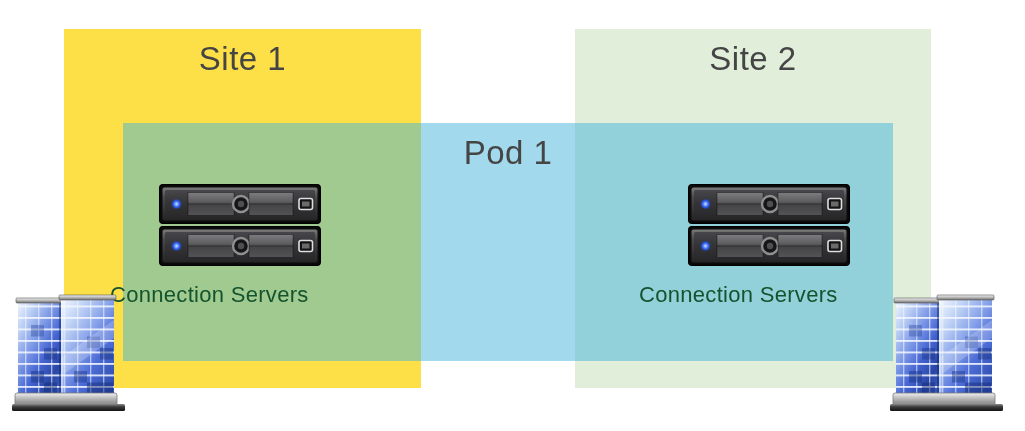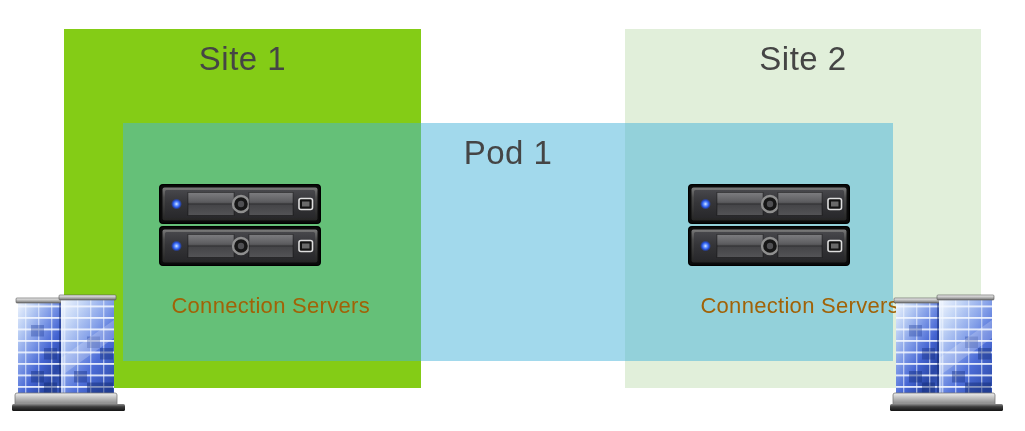--- a/index.html
+++ b/index.html
@@ -8,21 +8,21 @@
     position: relative;
     width: 1025px;
     height: 431px;
     background: #ffffff;
     overflow: hidden;
     font-family: "Liberation Sans", "DejaVu Sans", sans-serif;
     color: #454545;
   }
   .region { position: absolute; }
   .site-1 { left: 64px;  top: 29px; width: 357px; height: 359px; }
-  .site-2 { left: 625px; top: 29px; width: 356px; height: 359px; }
+  .site-2 { left: 575px; top: 29px; width: 356px; height: 359px; }
   .pod    { left: 123px; top: 123px; width: 770px; height: 238px; }
 
   .big-label {
     position: absolute;
     width: 100%;
     text-align: center;
     font-size: 33px;
     letter-spacing: 0.5px;
     color: #454545;
     white-space: nowrap;
@@ -36,26 +36,26 @@
     display: flex;
     flex-direction: column;
     gap: 2px;
   }
   .server-group-left  { left: 159px; top: 184px; }
   .server-group-right { left: 688px; top: 184px; }
   .server-svg { display: block; width: 162px; height: 40px; }
 
   .cs-label {
     position: absolute;
-    top: 293px;
+    top: 282px;
     width: 260px;
-    text-align: right;
+    text-align: left;
     font-size: 22px;
     letter-spacing: 0.3px;
-    color: #a16207;
+    color: #14532d;
     white-space: nowrap;
   }
   .cs-label-left  { left: 110px; }
   .cs-label-right { left: 639px; }
 
   .building {
     position: absolute;
     width: 113px;
     height: 118px;
   }
@@ -165,21 +165,21 @@
       <rect x="47" y="1" width="57" height="5" rx="1" fill="url(#capG)" stroke="#555555" stroke-width="0.6"></rect>
 
       <rect x="3" y="99" width="102" height="13" rx="2" fill="url(#pedG)" stroke="#7a7a7a" stroke-width="0.8"></rect>
       <rect x="0" y="110" width="113" height="7" rx="1.5" fill="url(#plateG)"></rect>
     </g>
   </defs>
 </svg>
 
 <div id="canvas">
 
-  <div class="region site-1" style="background: #84cc16;">
+  <div class="region site-1" style="background: #fde047;">
     <div class="big-label site-title">Site 1</div>
   </div>
 
   <div class="region site-2" style="background: rgb(225, 239, 218);">
     <div class="big-label site-title">Site 2</div>
   </div>
 
   <div class="region pod" style="background: rgba(70, 180, 218, 0.5);">
     <div class="big-label pod-title">Pod 1</div>
   </div>

